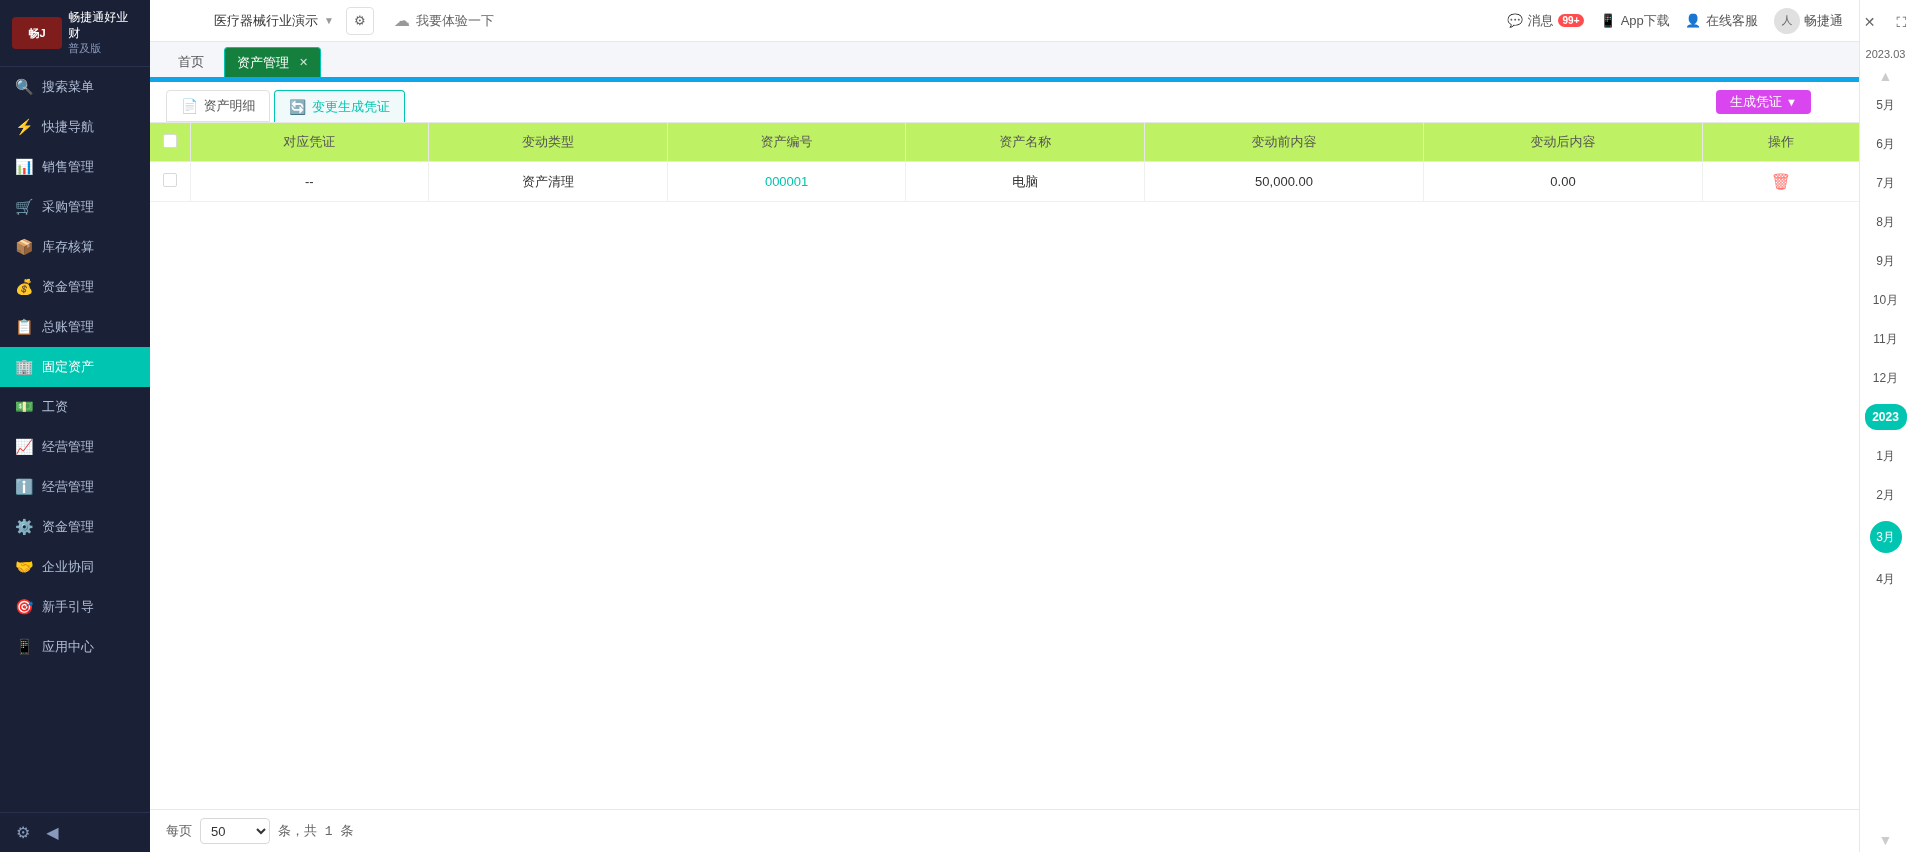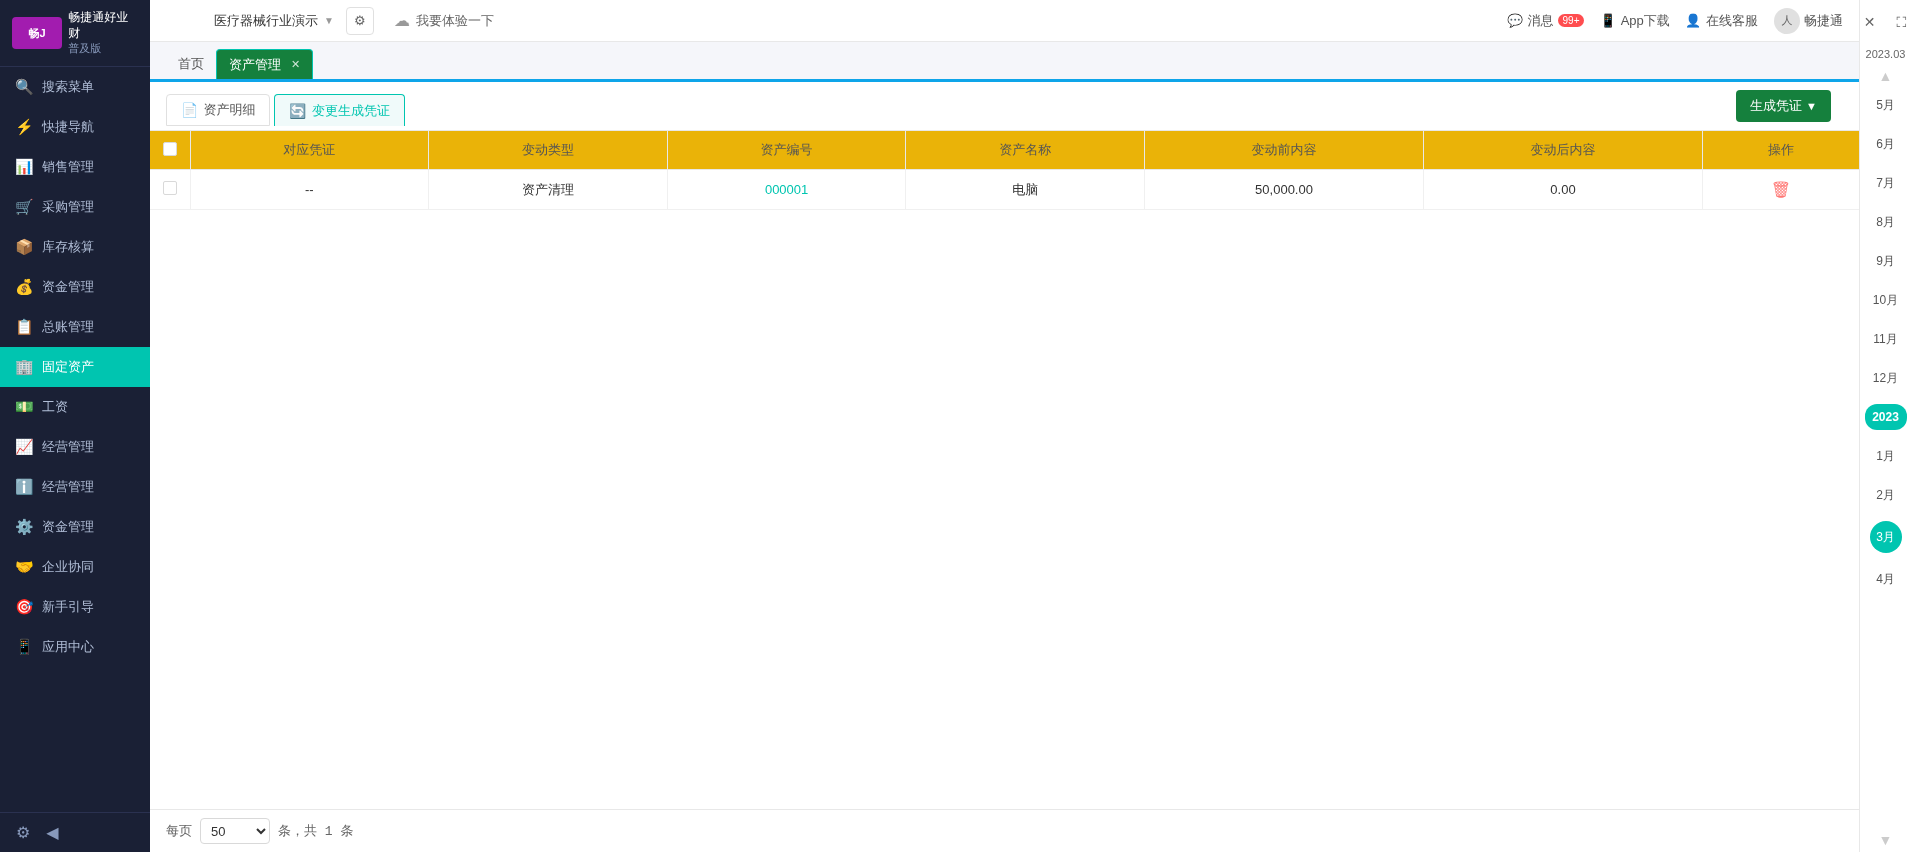--- a/index.html
+++ b/index.html
@@ -1,21 +1,21 @@
 <!DOCTYPE html>
 <html><head>
   <meta charset="utf-8">
   <style>
     * { box-sizing: border-box; margin: 0; padding: 0; }
     body { font-family: "Microsoft YaHei", "PingFang SC", sans-serif; font-size: 13px; color: #333; display: flex; height: 852px; overflow: hidden; background: #f0f2f5; }
 
     
     .sidebar { width: 150px; background: #1a2035; display: flex; flex-direction: column; height: 100%; flex-shrink: 0; }
     .sidebar-logo { padding: 10px 12px; display: flex; align-items: center; gap: 6px; border-bottom: 1px solid #2a3150; }
-    .sidebar-logo-icon { width: 52px; height: 32px; background: #a21caf; border-radius: 4px; display: flex; align-items: center; justify-content: center; color: white; font-size: 11px; font-weight: bold; text-align: right; }
+    .sidebar-logo-icon { width: 52px; height: 32px; background: #7f1d1d; border-radius: 4px; display: flex; align-items: center; justify-content: center; color: white; font-size: 11px; font-weight: bold; text-align: right; }
     .sidebar-logo-text { color: #fff; font-size: 12px; line-height: 1.3; }
     .sidebar-edition { color: #8899bb; font-size: 11px; }
     .sidebar-scroll { flex: 1; overflow-y: auto; }
     .sidebar-scroll::-webkit-scrollbar { width: 4px; }
     .sidebar-scroll::-webkit-scrollbar-thumb { background: #3a4a6a; }
     .sidebar-item { display: flex; align-items: center; gap: 8px; padding: 11px 16px; color: #b0bdd6; cursor: pointer; font-size: 13px; transition: background 0.15s; }
     .sidebar-item.active { background: #00c5b0; color: #fff; }
     .sidebar-item-icon { width: 18px; height: 18px; display: flex; align-items: center; justify-content: center; font-size: 15px; flex-shrink: 0; }
     .sidebar-bottom { padding: 10px 16px; display: flex; align-items: center; gap: 16px; border-top: 1px solid #2a3150; }
     .sidebar-bottom-icon { color: #8899bb; cursor: pointer; font-size: 16px; }
@@ -26,42 +26,42 @@
     
     .header { height: 42px; background: #fff; display: flex; align-items: center; padding: 0 16px; border-bottom: 1px solid #e8e8e8; gap: 12px; flex-shrink: 0; }
     .header-company { display: flex; align-items: center; gap: 6px; font-size: 13px; color: #333; cursor: pointer; margin-left: 48px; }
     .header-company-arrow { color: #999; font-size: 10px; }
     .header-settings { width: 28px; height: 28px; display: flex; align-items: center; justify-content: center; border: 1px solid #e0e0e0; border-radius: 4px; cursor: pointer; color: #666; }
     .header-trial { display: flex; align-items: center; gap: 6px; color: #666; font-size: 13px; cursor: pointer; margin-left: 8px; }
     .header-trial-icon { font-size: 16px; color: #999; }
     .header-spacer { flex: 1; }
     .header-actions { display: flex; align-items: center; gap: 16px; }
     .header-action { display: flex; align-items: center; gap: 4px; color: #555; font-size: 13px; cursor: pointer; }
-    .header-badge { background: #ff4d4f; color: #fff; font-size: 10px; padding: 1px 5px; border-radius: 10px; font-weight: normal; }
+    .header-badge { background: #ff4d4f; color: #fff; font-size: 10px; padding: 1px 5px; border-radius: 10px; font-weight: bold; }
     .header-avatar { width: 26px; height: 26px; background: #e0e0e0; border-radius: 50%; display: flex; align-items: center; justify-content: center; font-size: 11px; color: #666; }
 
     
-    .tab-bar { height: 40px; background: #f5f6fa; display: flex; align-items: flex-end; padding: 0 16px; border-bottom: 3px solid #0ea5e9; flex-shrink: 0; gap: 0; }
+    .tab-bar { height: 40px; background: #f5f6fa; display: flex; align-items: flex-end; padding: 0 16px; border-bottom: 5px solid #0ea5e9; flex-shrink: 0; gap: 8px; }
     .tab { height: 30px; padding: 0 12px; display: flex; align-items: center; gap: 6px; border-radius: 4px 4px 0 0; cursor: pointer; font-size: 13px; color: #555; background: #e8eaf0; border: 1px solid #dde0e8; border-bottom: none; }
     .tab.active { background: #15803d; color: #fff; border-color: #00c5b0; margin-top: 25px; }
     .tab-home { background: transparent; border: none; color: #555; }
     .tab-close { font-size: 11px; color: rgba(255,255,255,0.8); margin-left: 4px; }
 
     
     .content { flex: 1; background: #fff; overflow: hidden; display: flex; flex-direction: column; position: relative; }
     .inner-tab { padding: 6px 14px; display: flex; align-items: center; gap: 5px; cursor: pointer; font-size: 13px; border-radius: 4px 4px 0 0; border: 1px solid transparent; border-bottom: none; color: #555; background: transparent; }
     .inner-tab.active { border-color: #00c5b0; color: #00c5b0; background: #f0fafa; }
     .inner-tab-icon { font-size: 14px; }
-    .generate-btn { margin: 8px 12px 8px auto; height: 32px; background: #15803d; color: #fff; border: none; border-radius: 4px; padding: 0 14px; cursor: pointer; display: flex; align-items: center; gap: 4px; font-size: 13px; }
+    .generate-btn { margin: 8px 32px 8px auto; height: 24px; background: #d946ef; color: #fff; border: none; border-radius: 4px; padding: 0 14px; cursor: pointer; display: flex; align-items: center; gap: 4px; font-size: 13px; }
     .generate-btn-arrow { font-size: 11px; }
 
     
     .table-wrap { flex: 1; overflow: auto; }
     table { width: 100%; border-collapse: collapse; font-size: 13px; }
-    thead tr { background: #eab308; }
+    thead tr { background: #bef264; }
     th { padding: 10px 12px; text-align: center; color: #555; font-weight: 500; border-bottom: 1px solid #e8e8e8; border-right: 1px solid #e8e8e8; white-space: nowrap; }
     th:last-child { border-right: none; }
     td { padding: 10px 12px; text-align: center; color: #333; border-bottom: 1px solid #f0f0f0; border-right: 1px solid #f0f0f0; }
     td:last-child { border-right: none; }
     .checkbox-cell { width: 40px; }
     .checkbox { width: 14px; height: 14px; border: 1px solid #d9d9d9; border-radius: 2px; display: inline-block; cursor: pointer; background: #fff; }
     .delete-btn { color: #ff7875; cursor: pointer; font-size: 16px; }
     .asset-code { color: #00c5b0; }
 
     

